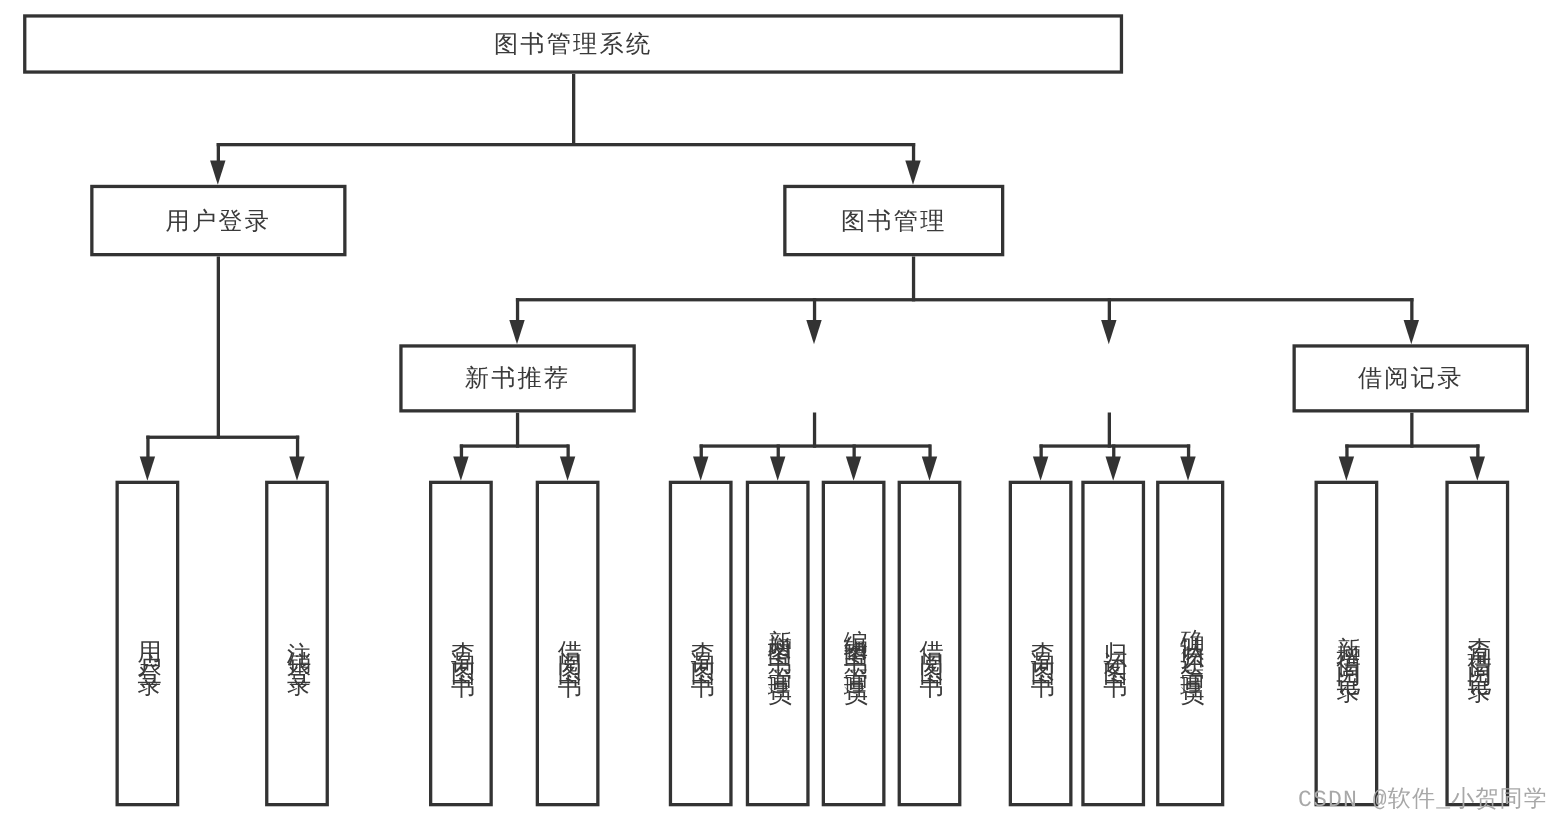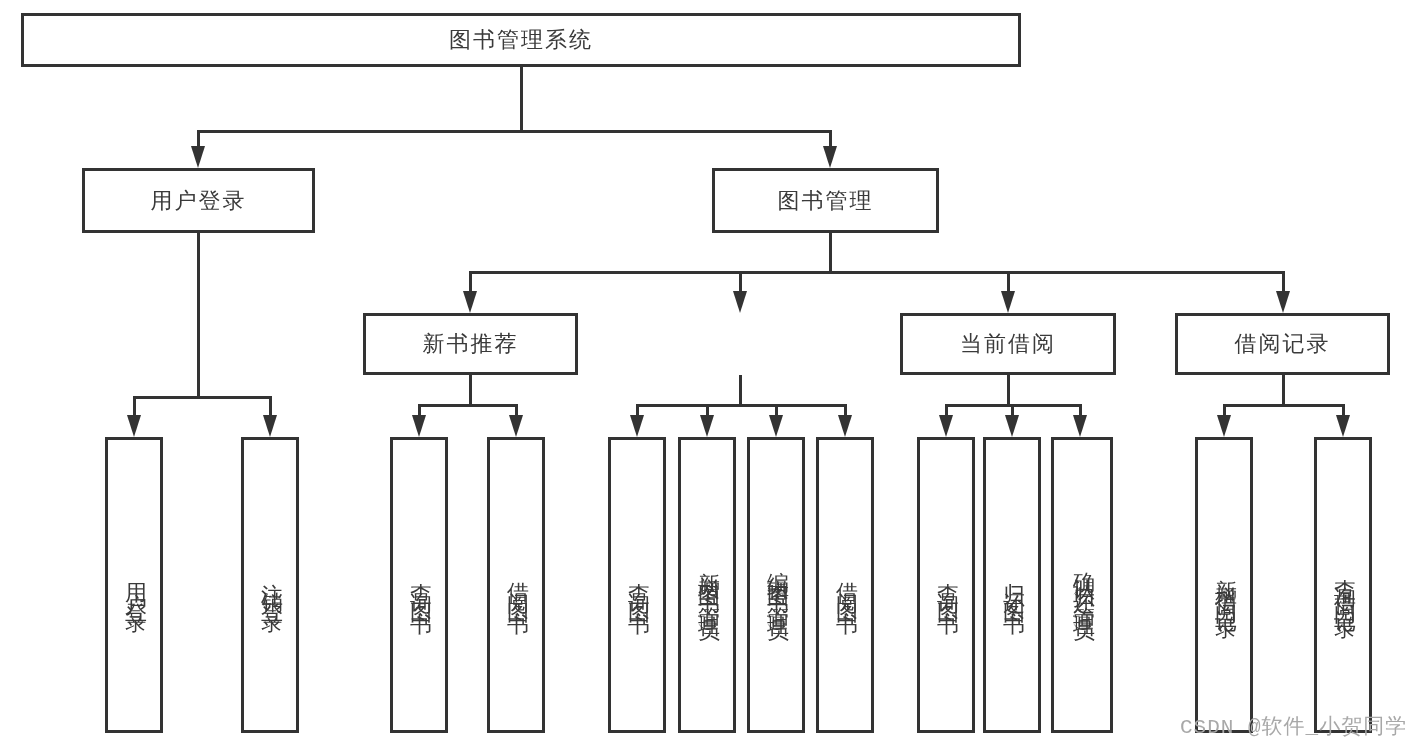--- a/index.html
+++ b/index.html
@@ -66,29 +66,26 @@
 
 <div id="canvas">
 
   <div class="box" style="left:21px; top:13px; width:1000px; height:54px;">
     <span>图书管理系统</span>
   </div>
 
   <div class="box" style="left:82px; top:168px; width:233px; height:65px;">
     <span>用户登录</span>
   </div>
-  <div class="box" style="left:712px; top:168px; width:227px; height:65px;">
+  <div class="box" style="left:712px; top:168px; width:201px; height:65px;">
     <span>图书管理</span>
   </div>
 
   <div class="box" style="left:363px; top:313px; width:215px; height:62px;">
     <span>新书推荐</span>
-  </div>
-  <div class="box" style="left:900px; top:313px; width:216px; height:62px;">
-    <span>当前借阅</span>
   </div>
   <div class="box" style="left:1175px; top:313px; width:215px; height:62px;">
     <span>借阅记录</span>
   </div>
 
   <div class="box vbox" style="left:105px; top:437px; width:58px; height:296px;">
     <span class="vlabel">用户登录</span>
   </div>
   <div class="box vbox" style="left:241px; top:437px; width:58px; height:296px;">
     <span class="vlabel">注销登录</span>

